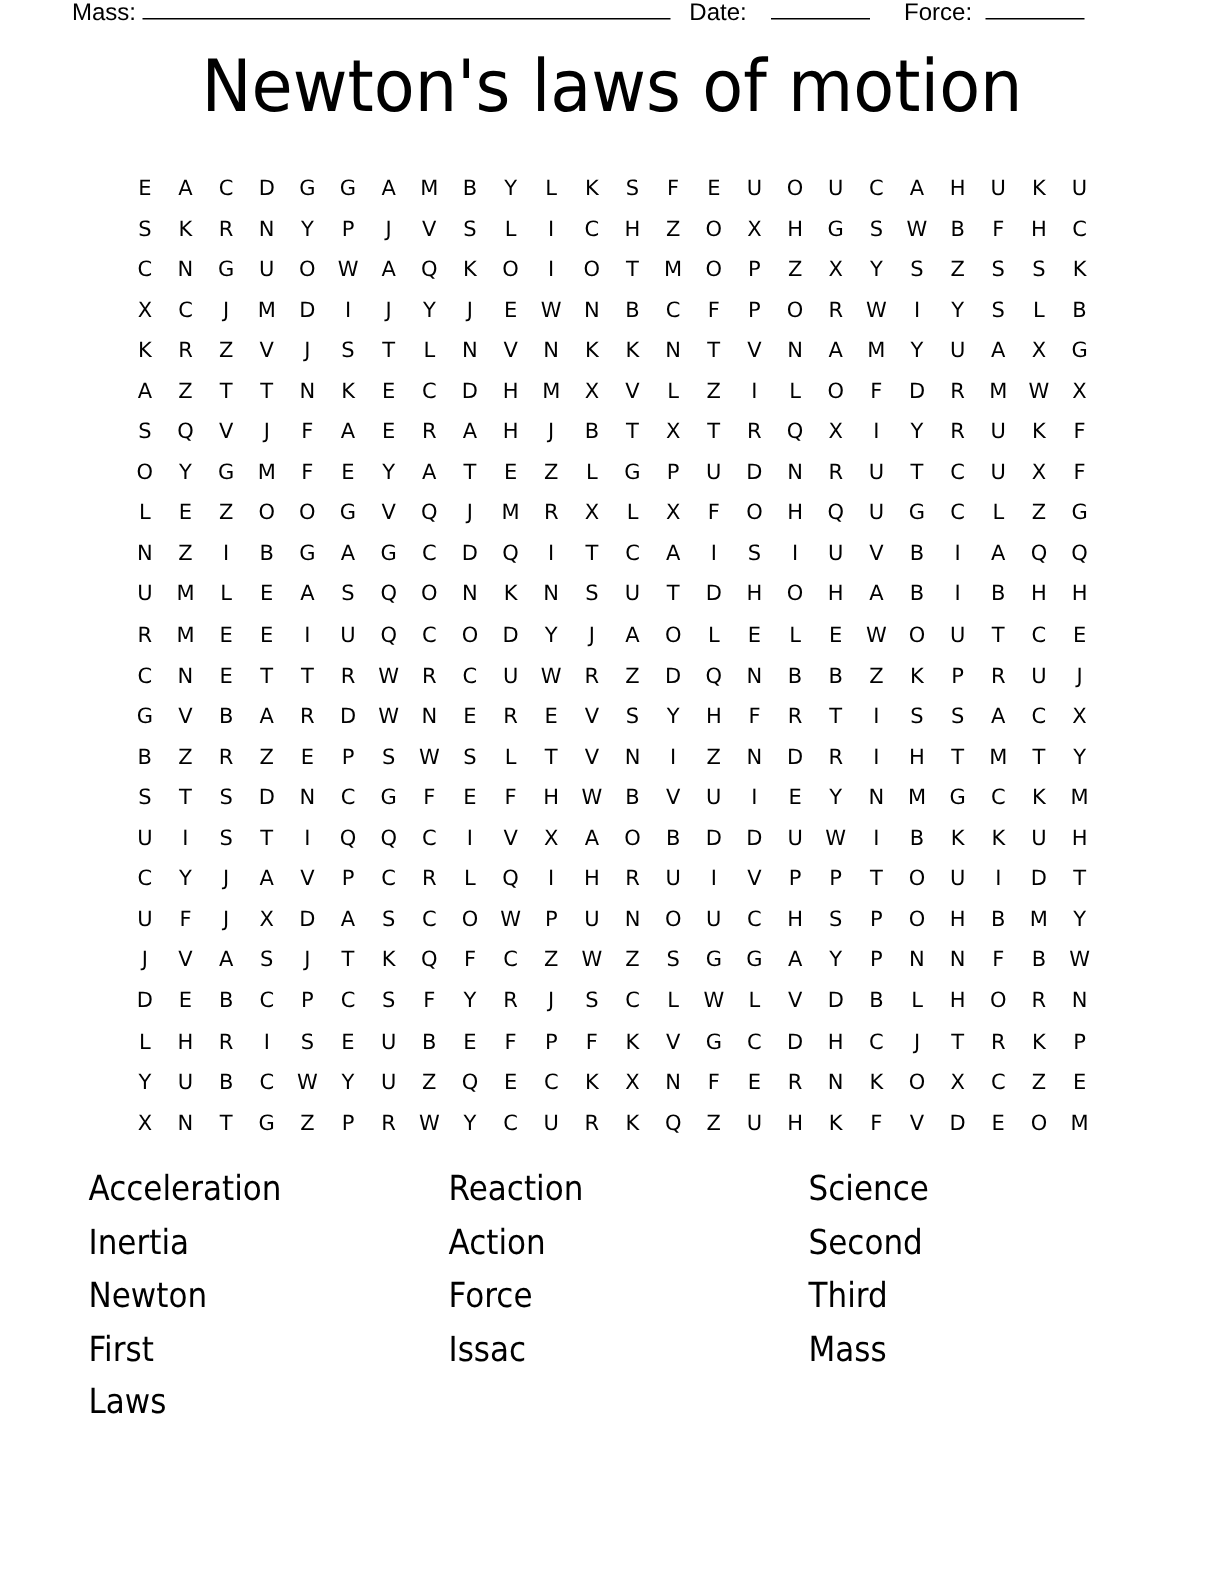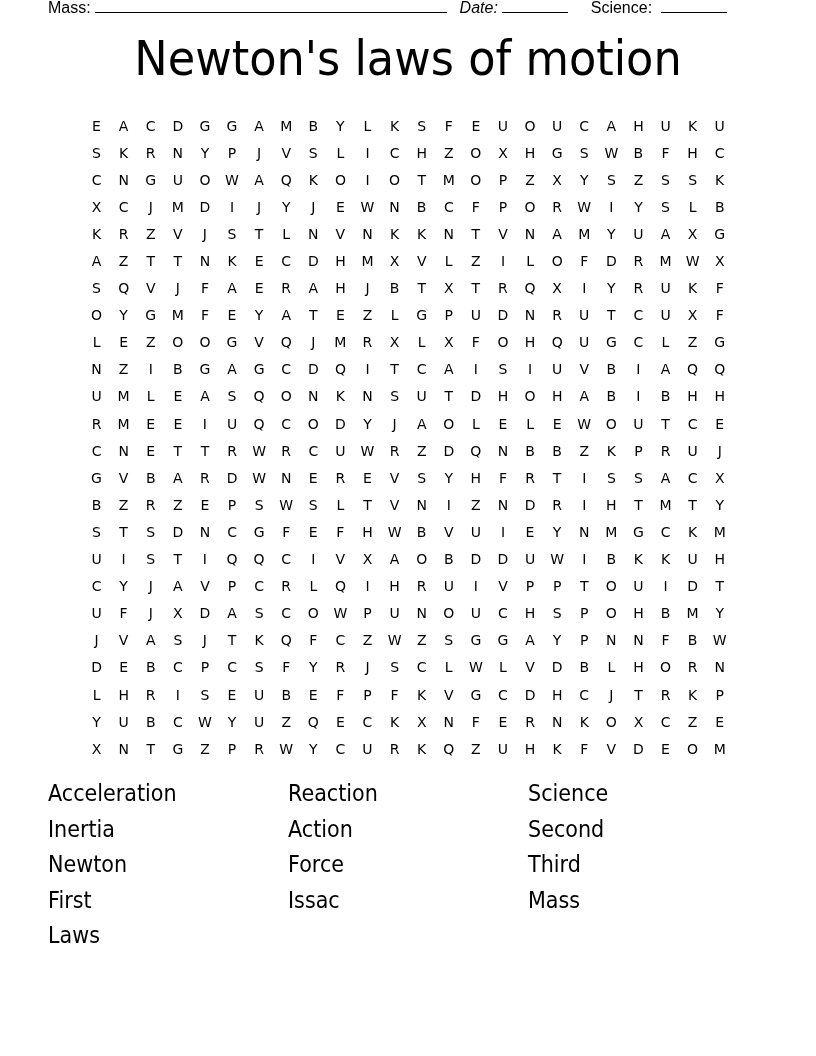--- a/index.html
+++ b/index.html
@@ -21,39 +21,39 @@
       position: absolute; top: 112px; left: 83px;
       display: grid; grid-template-columns: repeat(24, 27.1px);
       grid-auto-rows: 27.1px;
     }
     .cell {
       font-family: "DejaVu Sans", sans-serif; font-size: 14px;
       display: flex; align-items: center; justify-content: center;
       cursor: pointer;
     }
     .words {
-      position: absolute; top: 780px; left: 48px; width: 740px;
+      position: absolute; top: 780px; left: 59px; width: 740px;
       display: grid; grid-template-columns: 240px 240px 240px;
       grid-auto-flow: column; grid-template-rows: repeat(5, 35.6px);
     }
     .word {
       font-family: "DejaVu Sans", sans-serif; font-size: 23px;
       transform-origin: left center; transform: scaleX(0.9);
       white-space: nowrap;
     }
   </style>
 </head>
 <body>
 
 <div class="header-line">
   <span>Mass:</span>
   <span class="blank" style="width:352px;margin-right:8px;"></span>
-  <span style="margin-right:0;font-style:italic;">Date:</span>
+  <span style="margin-right:12px;">Date:</span>
   <span class="blank" style="width:66px;margin-right:18px;"></span>
-  <span style="margin-right:4px;">Science:</span>
+  <span style="margin-right:4px;">Force:</span>
   <span class="blank" style="width:66px;"></span>
 </div>
 
 <div class="title">Newton's laws of motion</div>
 
 <div class="grid" id="grid">
     <div class="cell">E</div>
     <div class="cell">A</div>
     <div class="cell">C</div>
     <div class="cell">D</div>

